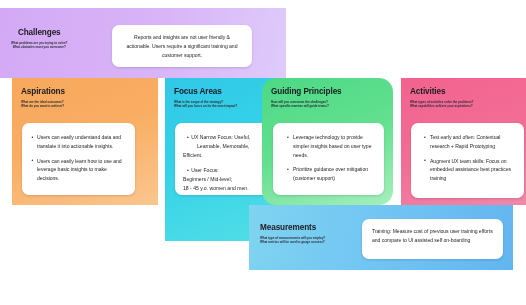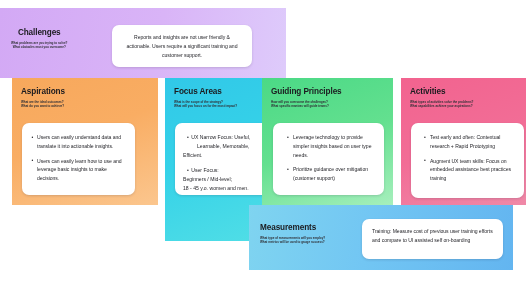--- a/index.html
+++ b/index.html
@@ -102,20 +102,21 @@
     padding-left: 20px;
   }
   #panel-focus {
     left: 133px; top: 78px; width: 129px; height: 163px;
     background: linear-gradient(160deg, #31c8e8 0%, #35d2e8 45%, #53dfe6 100%);
     margin-left: 32px;
   }
   #panel-guiding {
     left: 262px; top: 78px; width: 131px; height: 127px;
     background: linear-gradient(160deg, #4bd986 0%, #63e08f 50%, #a6efbc 100%);
+    border-radius: 14px;
   }
   #panel-activities {
     left: 401px; top: 78px; width: 133px; height: 127px;
     background: linear-gradient(160deg, #f2638f 0%, #f26d96 50%, #ef8aa8 100%);
   }
   #panel-measurements {
     left: 249px; top: 205px; width: 264px; height: 65px;
     background: linear-gradient(100deg, #7fd4f0 0%, #72c6f3 45%, #63b5f0 100%);
   }
   #panel-measurements .panel-head { position: absolute; left: 11px; top: 18px; }

